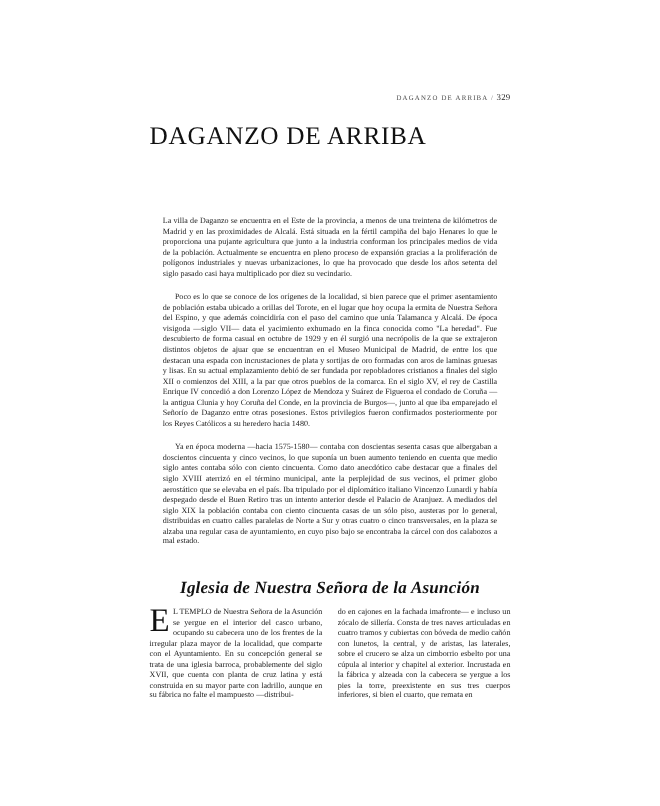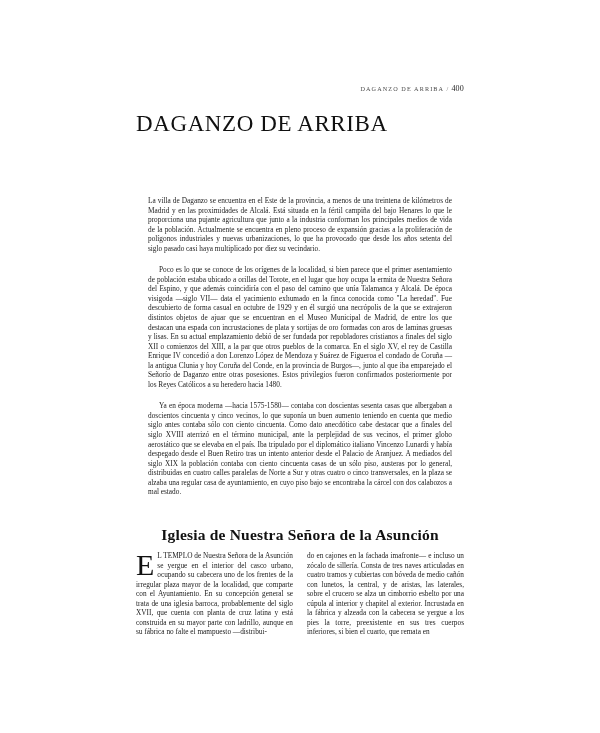--- a/index.html
+++ b/index.html
@@ -67,20 +67,21 @@
   p.indent {
     text-indent: 11px;
   }
   .section-title {
     position: absolute;
     left: 136px;
     top: 513px;
     width: 328px;
     text-align: center;
     font-family: "Liberation Serif", serif;
+    font-style: italic;
     font-size: 15.5px;
     color: #111111;
     letter-spacing: 0.2px;
   }
   .two-col {
     position: absolute;
     left: 136px;
     top: 551px;
     width: 328px;
     display: flex;
@@ -107,21 +108,21 @@
   }
 </style>
 </head>
 <body>
 
 <div class="page">
 
   <div class="running-head">
     <span>DAGANZO DE ARRIBA</span>
     <span class="sep">/</span>
-    <span class="folio">400</span>
+    <span class="folio">329</span>
   </div>
 
   <h1 class="chapter-title">DAGANZO DE ARRIBA</h1>
 
   <div class="body-block">
     <p class="just">La villa de Daganzo se encuentra en el Este de la provincia, a menos de una treintena de kilómetros de Madrid y en las proximidades de Alcalá. Está situada en la fértil campiña del bajo Henares lo que le proporciona una pujante agricultura que junto a la industria conforman los principales medios de vida de la población. Actualmente se encuentra en pleno proceso de expansión gracias a la proliferación de polígonos industriales y nuevas urbanizaciones, lo que ha provocado que desde los años setenta del siglo pasado casi haya multiplicado por diez su vecindario.</p>
     <p class="just indent">Poco es lo que se conoce de los orígenes de la localidad, si bien parece que el primer asentamiento de población estaba ubicado a orillas del Torote, en el lugar que hoy ocupa la ermita de Nuestra Señora del Espino, y que además coincidiría con el paso del camino que unía Talamanca y Alcalá. De época visigoda —siglo VII— data el yacimiento exhumado en la finca conocida como "La heredad". Fue descubierto de forma casual en octubre de 1929 y en él surgió una necrópolis de la que se extrajeron distintos objetos de ajuar que se encuentran en el Museo Municipal de Madrid, de entre los que destacan una espada con incrustaciones de plata y sortijas de oro formadas con aros de laminas gruesas y lisas. En su actual emplazamiento debió de ser fundada por repobladores cristianos a finales del siglo XII o comienzos del XIII, a la par que otros pueblos de la comarca. En el siglo XV, el rey de Castilla Enrique IV concedió a don Lorenzo López de Mendoza y Suárez de Figueroa el condado de Coruña —la antigua Clunia y hoy Coruña del Conde, en la provincia de Burgos—, junto al que iba emparejado el Señorío de Daganzo entre otras posesiones. Estos privilegios fueron confirmados posteriormente por los Reyes Católicos a su heredero hacia 1480.</p>
     <p class="just indent">Ya en época moderna —hacia 1575-1580— contaba con doscientas sesenta casas que albergaban a doscientos cincuenta y cinco vecinos, lo que suponía un buen aumento teniendo en cuenta que medio siglo antes contaba sólo con ciento cincuenta. Como dato anecdótico cabe destacar que a finales del siglo XVIII aterrizó en el término municipal, ante la perplejidad de sus vecinos, el primer globo aerostático que se elevaba en el país. Iba tripulado por el diplomático italiano Vincenzo Lunardi y había despegado desde el Buen Retiro tras un intento anterior desde el Palacio de Aranjuez. A mediados del siglo XIX la población contaba con ciento cincuenta casas de un sólo piso, austeras por lo general, distribuidas en cuatro calles paralelas de Norte a Sur y otras cuatro o cinco transversales, en la plaza se alzaba una regular casa de ayuntamiento, en cuyo piso bajo se encontraba la cárcel con dos calabozos a mal estado.</p>
   </div>
 

